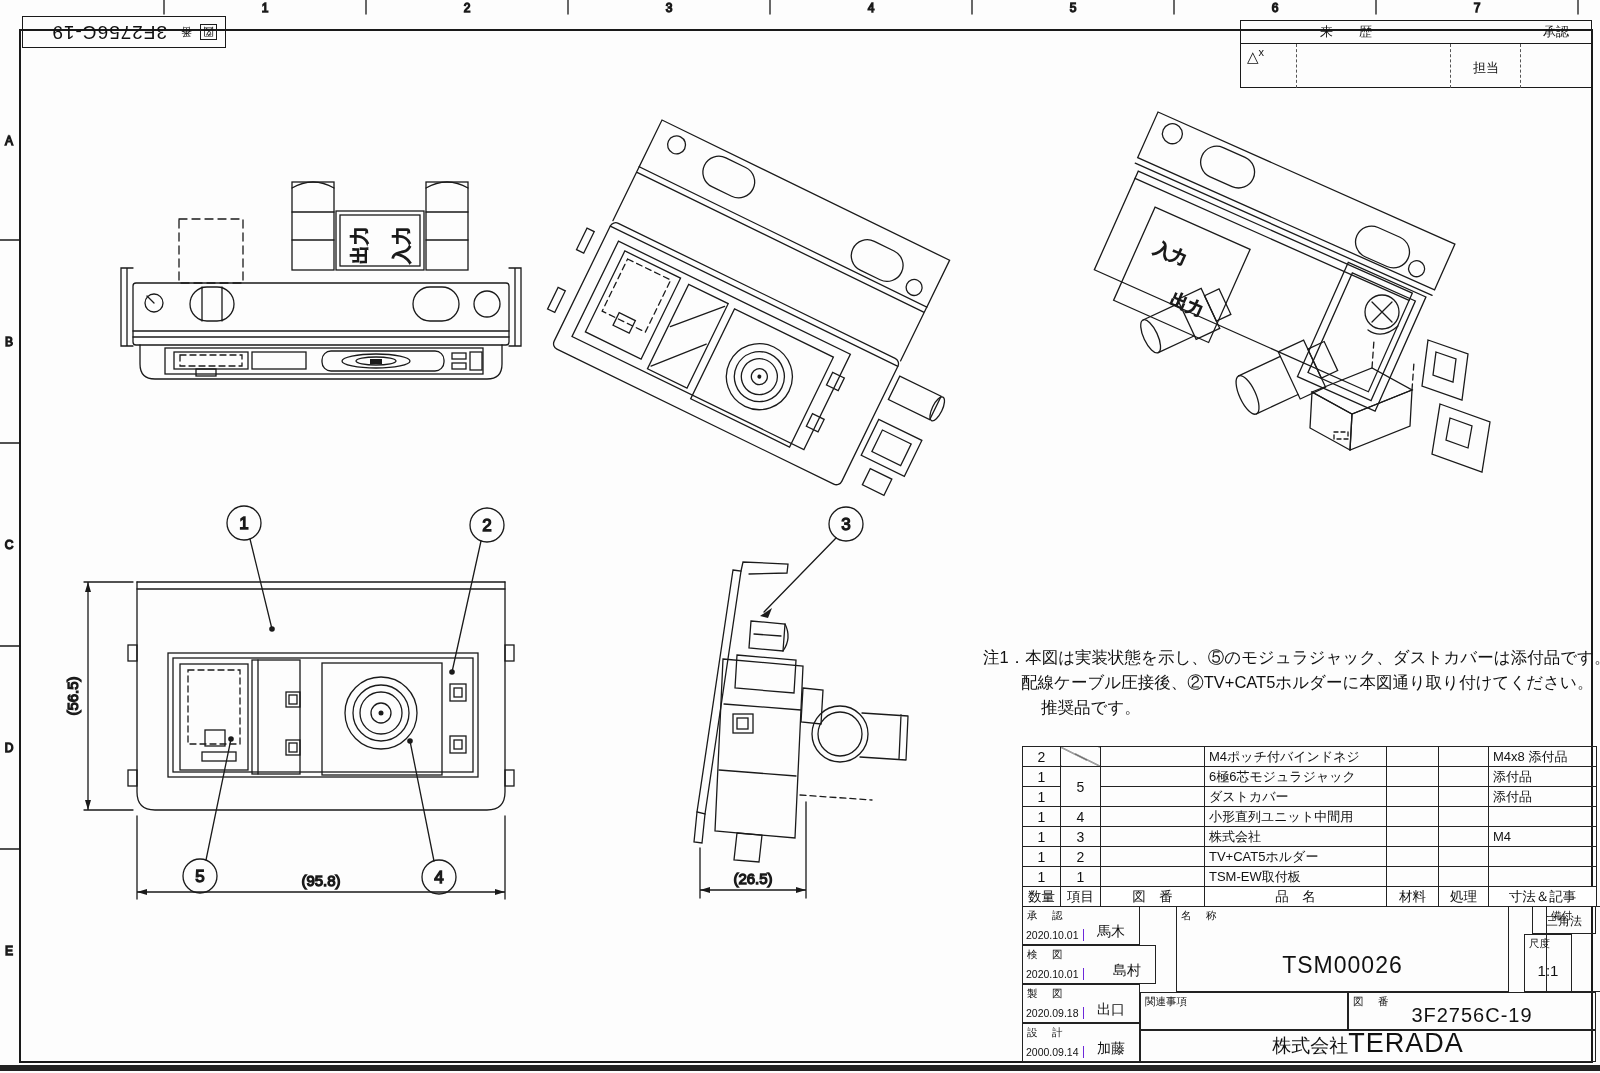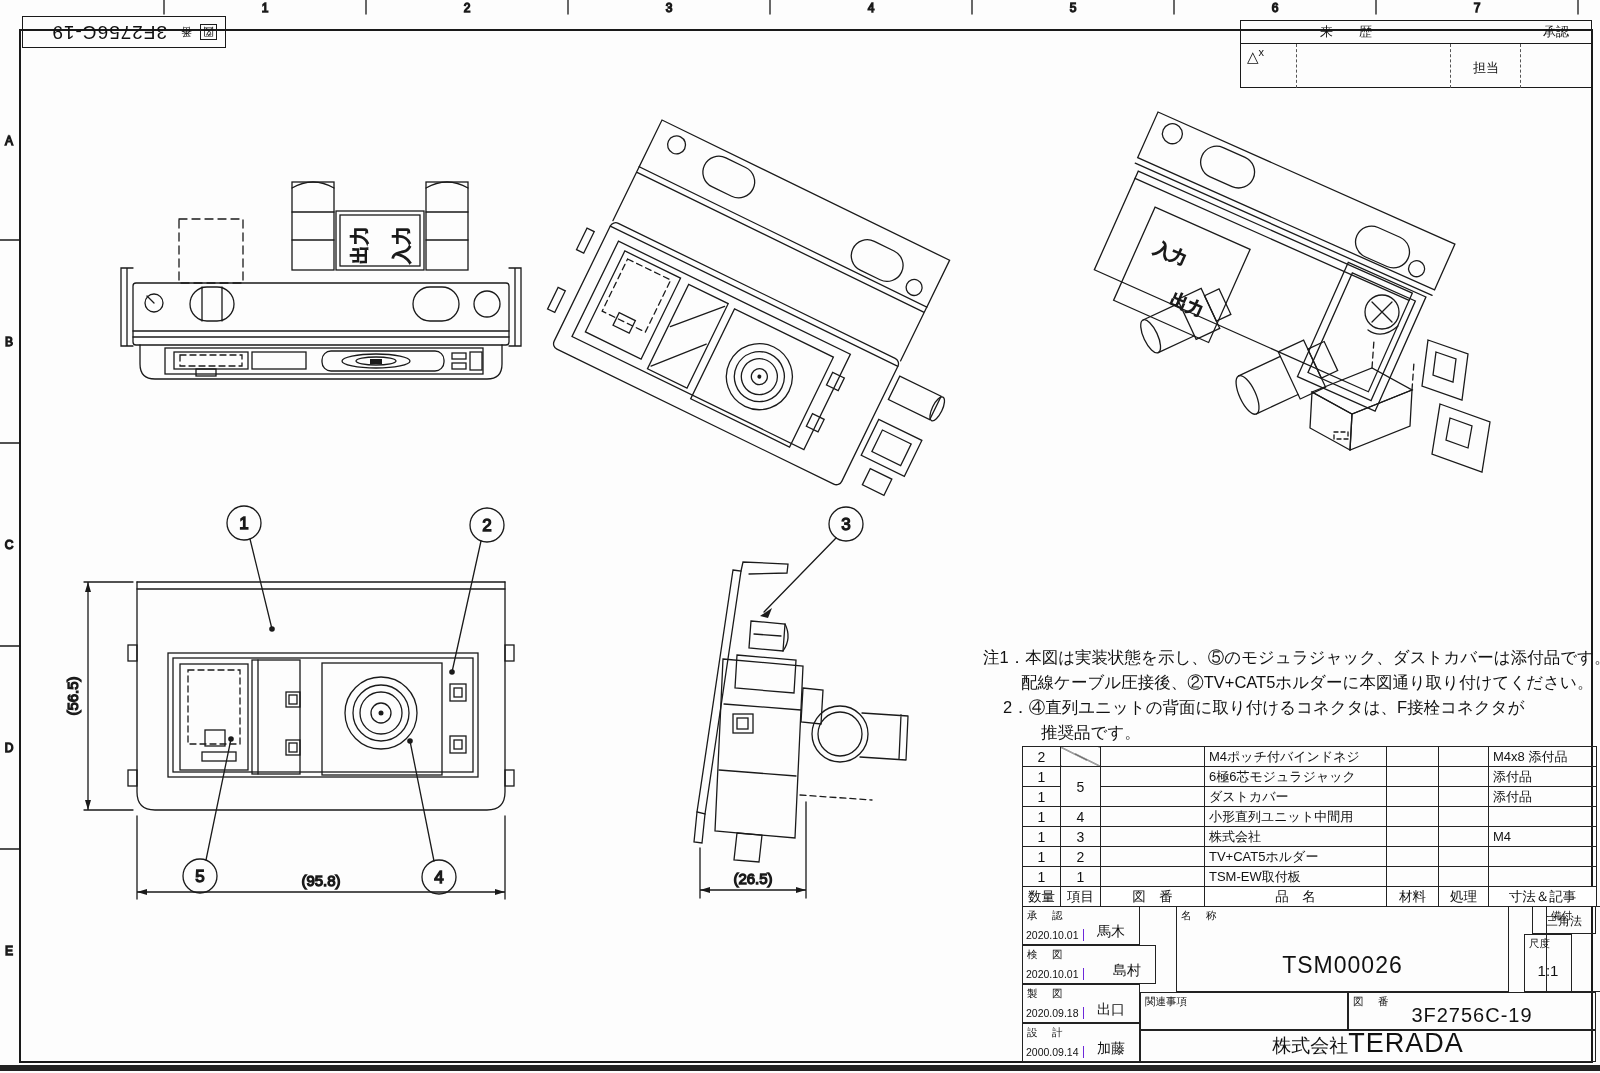--- a/index.html
+++ b/index.html
@@ -362,21 +362,20 @@
     </div>
     <div class="rev-cell dashR" style="width:154px;"></div>
     <div class="rev-cell dashR" style="width:70px;"></div>
     <div class="rev-cell" style="width:70px;"></div>
   </div>
 </div>
 
 <div class="abs notes">
   <div>注1．本図は実装状態を示し、⑤のモジュラジャック、ダストカバーは添付品です。</div>
   <div class="l2">配線ケーブル圧接後、②TV+CAT5ホルダーに本図通り取り付けてください。</div>
-  <div class="l3">2．④直列ユニットの背面に取り付けるコネクタは、F接栓コネクタが</div>
   <div class="l4">推奨品です。</div>
 </div>
 
 <table class="abs parts">
   <colgroup>
         <col style="width:38px">
         <col style="width:40px">
         <col style="width:104px">
         <col style="width:182px">
         <col style="width:52px">

